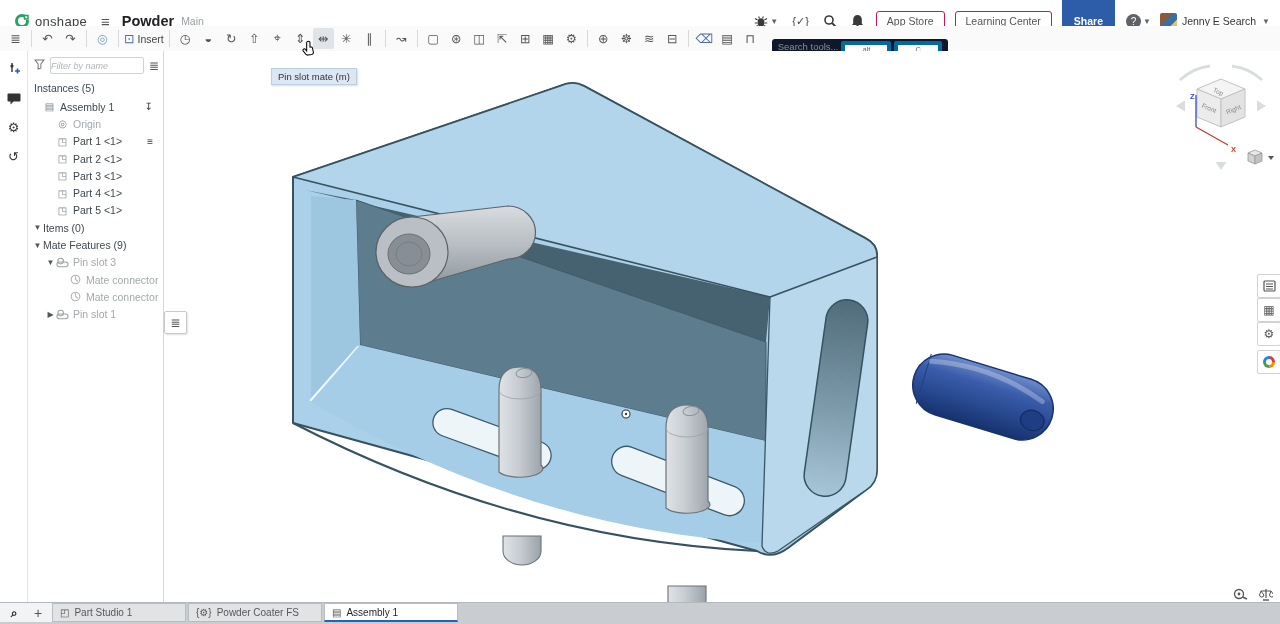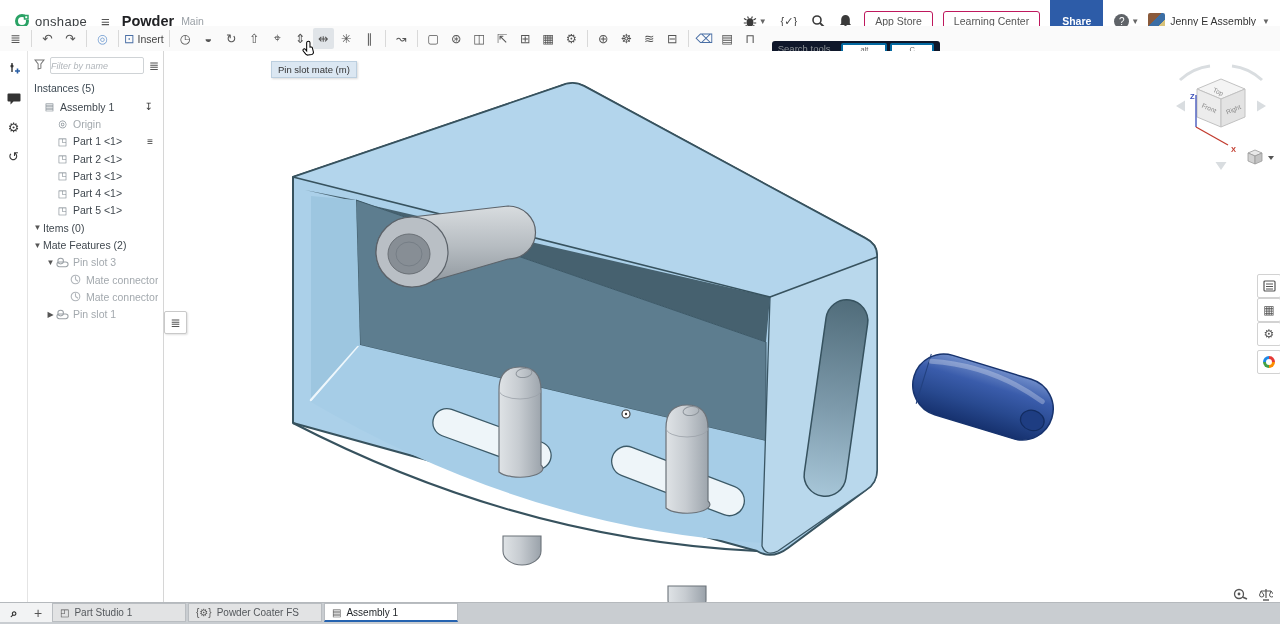--- a/index.html
+++ b/index.html
@@ -29,23 +29,23 @@
   #tbar{position:absolute;left:0;top:26px;width:1280px;height:25px;background:#fafafa;
         border-bottom:1px solid #d8d8d8;display:flex;align-items:center;}
   .ticon{min-width:21px;height:21px;display:flex;align-items:center;justify-content:center;
         font-size:12.5px;color:#555;cursor:pointer;border-radius:2px;margin:0 1px;}
   .ticon.hov{background:#e0e4e8;}
   .ticon .lbl{font-size:10.5px;color:#444;margin-left:3px;}
   .tdiv{width:1px;height:17px;background:#d9d9d9;margin:0 4px;}
   #searchtools{display:flex;align-items:flex-start;background:#0f172a;border-radius:3px;
         padding:2px 6px;margin-left:10px;cursor:text;margin-top:23px;}
   #searchtools .ph{font-size:9.5px;color:#8a8f94;}
-  .key{font-size:7.5px;color:#666;background:#fff;border:2px solid #0369a1;border-radius:2px;
+  .key{font-size:7.5px;color:#666;background:#fff;border:4px solid #0369a1;border-radius:2px;
        padding:0 17px;margin-left:3px;line-height:10px;}
-  #tooltip{position:absolute;left:271px;top:61px;background:var(--tooltip,#dbe7f2);
+  #tooltip{position:absolute;left:271px;top:68px;background:var(--tooltip,#dbe7f2);
        border:1px solid #bccfdf;box-shadow:1px 1px 2px rgba(0,0,0,.15);font-size:9.5px;
        color:#333;padding:2px 6px;z-index:40;white-space:nowrap;}
   #cursor{position:absolute;left:301px;top:40px;z-index:50;}
   
   #lstrip{position:absolute;left:0;top:51px;width:28px;height:551px;background:#fff;
         border-right:1px solid #e4e4e4;display:flex;flex-direction:column;align-items:center;padding-top:8px;box-sizing:border-box;}
   .sic{width:20px;height:20px;margin-bottom:9px;display:flex;align-items:center;justify-content:center;
         color:#3a3a3a;font-size:13px;cursor:pointer;}
   #sbar{position:absolute;left:28px;top:51px;width:136px;height:551px;background:#fff;
         border-right:1px solid #d6d6d6;box-sizing:border-box;font-size:10.5px;}
@@ -122,21 +122,21 @@
           <path d="M6.5,1 a4.3,4.3 0 0 1 4.3,4.3 V9.5 L12,11 H1 L2.2,9.5 V5.3 A4.3,4.3 0 0 1 6.5,1 Z" fill="#3a3a3a"></path>
           <circle cx="6.5" cy="12.4" r="1.4" fill="#3a3a3a"></circle>
         </svg>
       </span>
     <button class="hbtn">App Store</button>
     <button class="hbtn">Learning Center</button>
     <button class="hbtn" id="share">Share</button>
     <span id="help">?</span>
       <span class="caret">▼</span>
     <span id="avatar"></span>
-    <span id="uname">Jenny E Assembly</span>
+    <span id="uname">Jenny E Search</span>
     <span class="caret" style="margin-right:10px;">▼</span>
   </div>
 
   <div id="tbar">
       <span style="width: 4px;"></span>
       <span class="ticon">≣</span>
       <span class="tdiv"></span>
       <span class="ticon">↶</span>
       <span class="ticon">↷</span>
       <span class="tdiv"></span>
@@ -248,21 +248,21 @@
           <span class="chv"></span>
           <span class="tic">◳</span>
           <span class="tlb">Part 5 &lt;1&gt;</span>
         </div>
         <div class="trow" style="padding-left: 4px;">
           <span class="chv">▼</span>
           <span class="tlb">Items (0)</span>
         </div>
         <div class="trow" style="padding-left: 4px;">
           <span class="chv">▼</span>
-          <span class="tlb">Mate Features (2)</span>
+          <span class="tlb">Mate Features (9)</span>
         </div>
         <div class="trow muted" style="padding-left: 17px;">
           <span class="chv">▼</span>
           <span class="tic">
             <svg width="14" height="11" viewBox="0 0 14 11">
               <rect x="1" y="5" width="12" height="5" rx="2.5" fill="none" stroke="#9aa0a5" stroke-width="1.1"></rect>
               <circle cx="5" cy="4" r="3" fill="none" stroke="#9aa0a5" stroke-width="1.1"></circle>
             </svg>
           </span>
           <span class="tlb">Pin slot 3</span>

